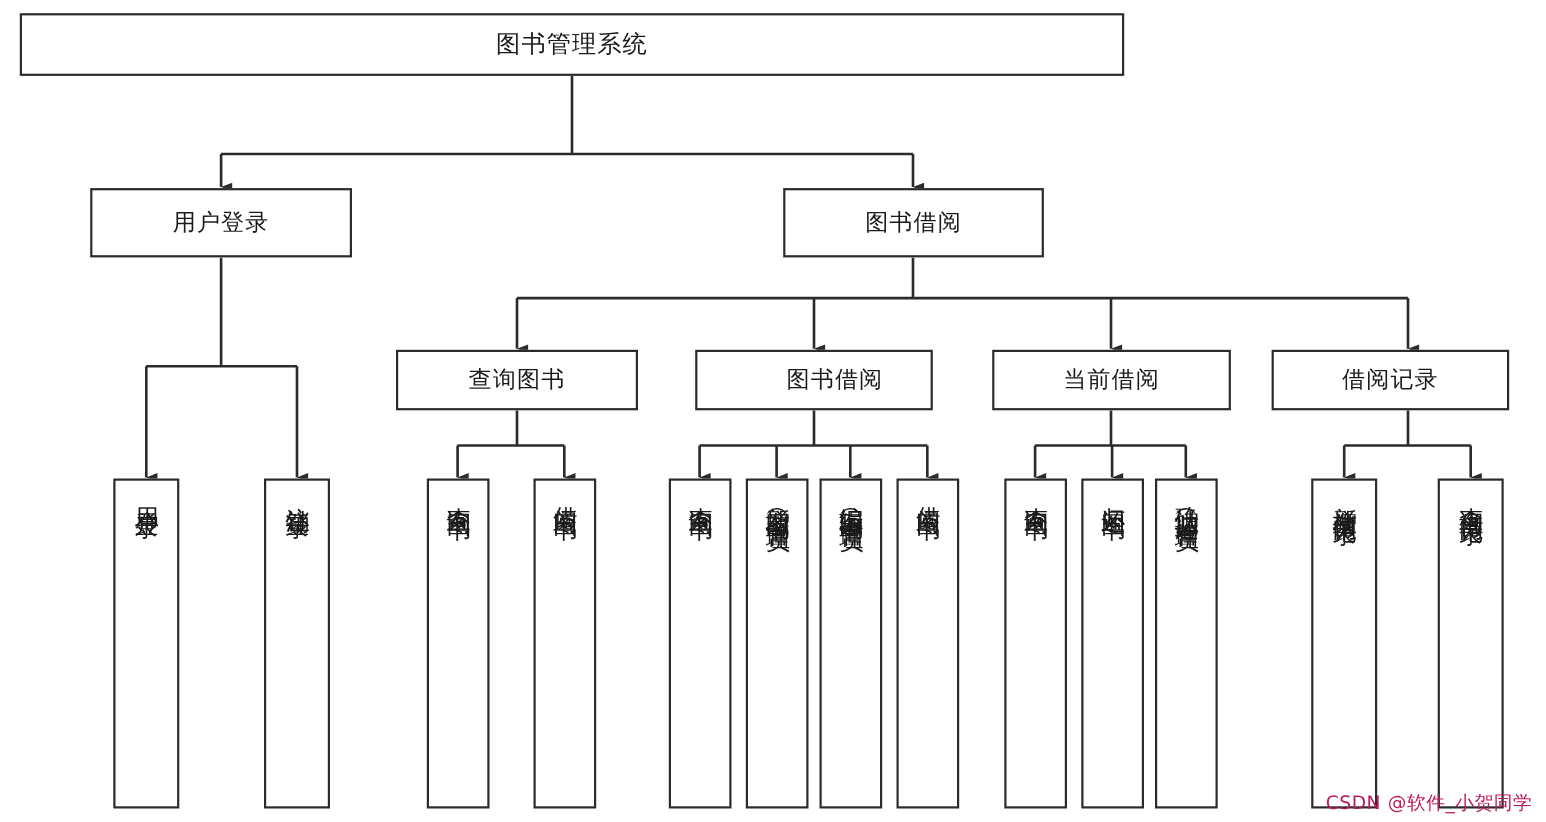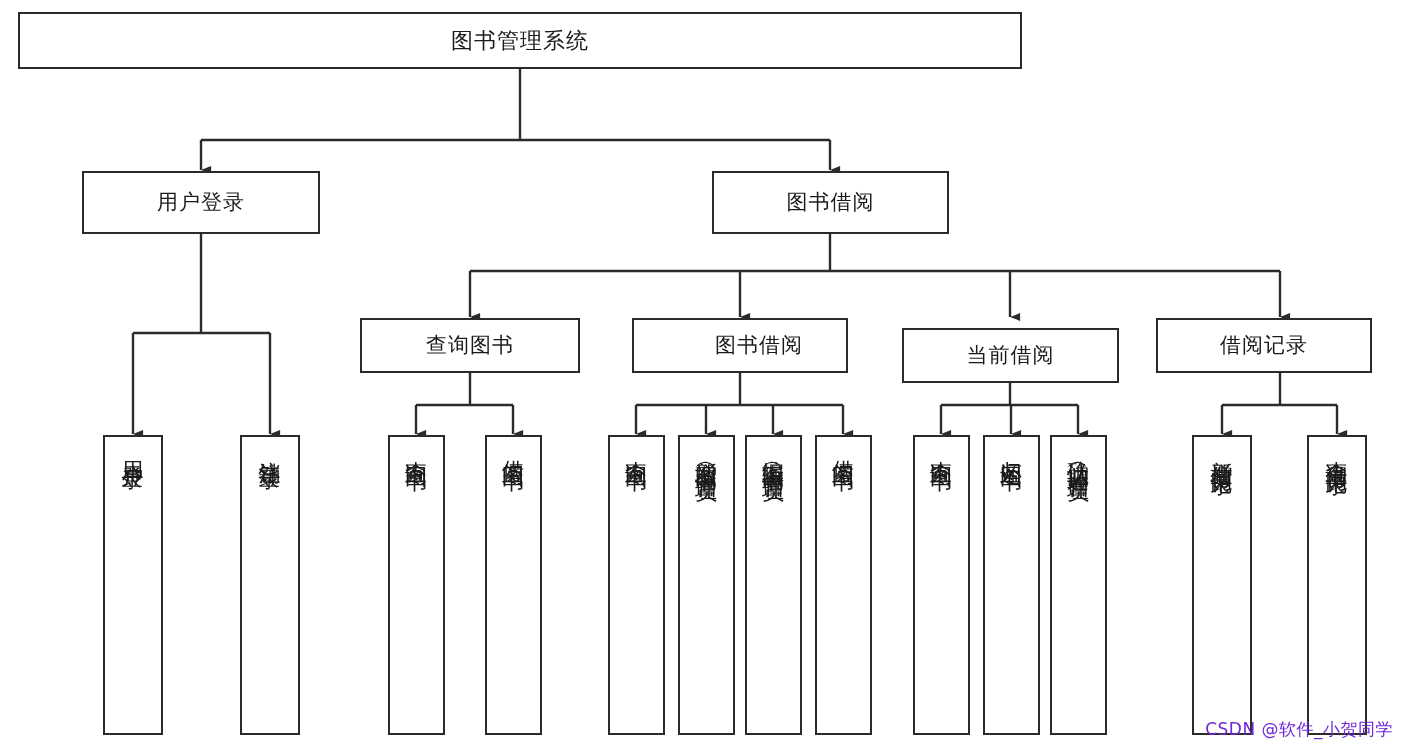--- a/index.html
+++ b/index.html
@@ -54,21 +54,21 @@
     line-height: 1.05;
     letter-spacing: 3px;
     white-space: normal;
     max-height: 100%;
   }
   .watermark {
     position: absolute;
     right: 12px;
     bottom: 6px;
     font-size: 17px;
-    color: #6d28d9;
+    color: #be185d;
     letter-spacing: 0.5px;
     white-space: nowrap;
   }
 </style>
 </head>
 <body>
 
 <div id="canvas">
 
   <svg class="edges" viewBox="0 0 1405 747">
@@ -123,21 +123,21 @@
       </div>
       <div class="node level2" style="left: 712px; top: 171px; width: 237px; height: 63px;">
         <span class="label">图书借阅</span>
       </div>
       <div class="node level3" style="left: 360px; top: 318px; width: 220px; height: 55px;">
         <span class="label">查询图书</span>
       </div>
       <div class="node level3" style="left: 632px; top: 318px; width: 216px; height: 55px; padding-left: 38px;">
         <span class="label">图书借阅</span>
       </div>
-      <div class="node level3" style="left: 902px; top: 318px; width: 217px; height: 55px; margin-top: 10px;">
+      <div class="node level3" style="left: 902px; top: 318px; width: 217px; height: 55px;">
         <span class="label">当前借阅</span>
       </div>
       <div class="node level3" style="left: 1156px; top: 318px; width: 216px; height: 55px;">
         <span class="label">借阅记录</span>
       </div>
       <div class="node vertical leaf" style="left: 103px; top: 435px; width: 60px; height: 300px;">
         <span class="label">用户登录</span>
       </div>
       <div class="node vertical leaf" style="left: 240px; top: 435px; width: 60px; height: 300px;">
         <span class="label">注销登录</span>

